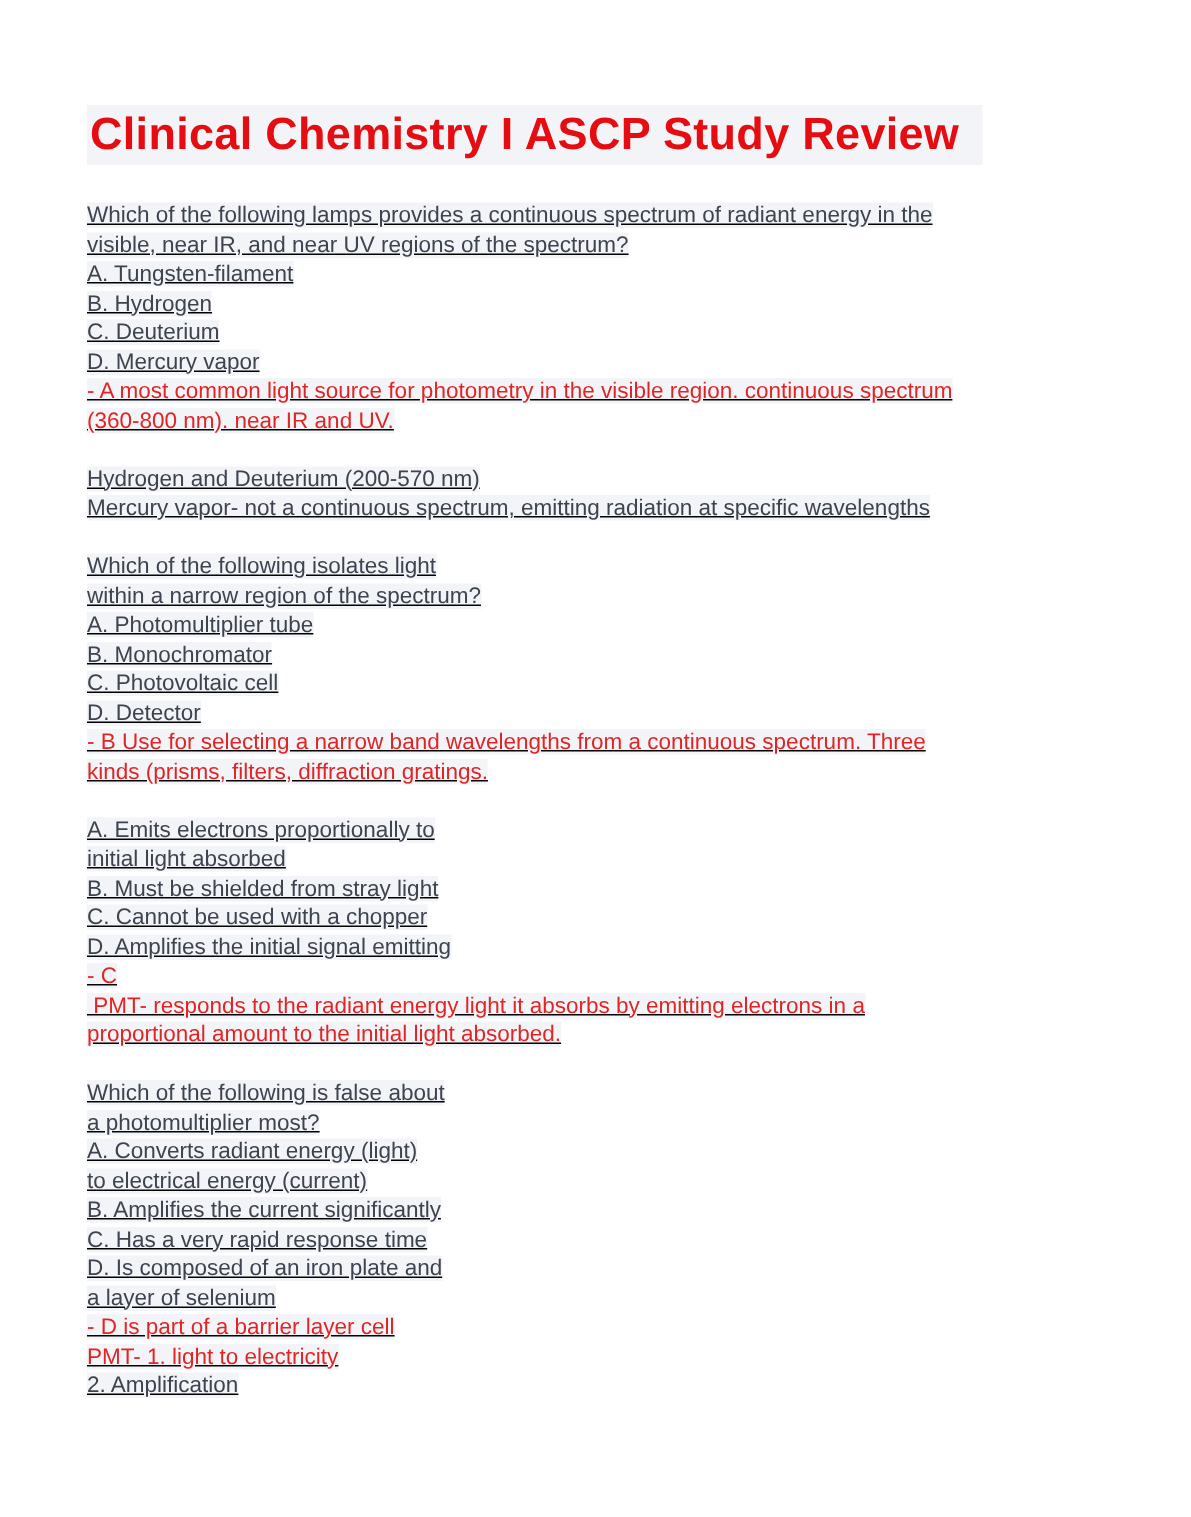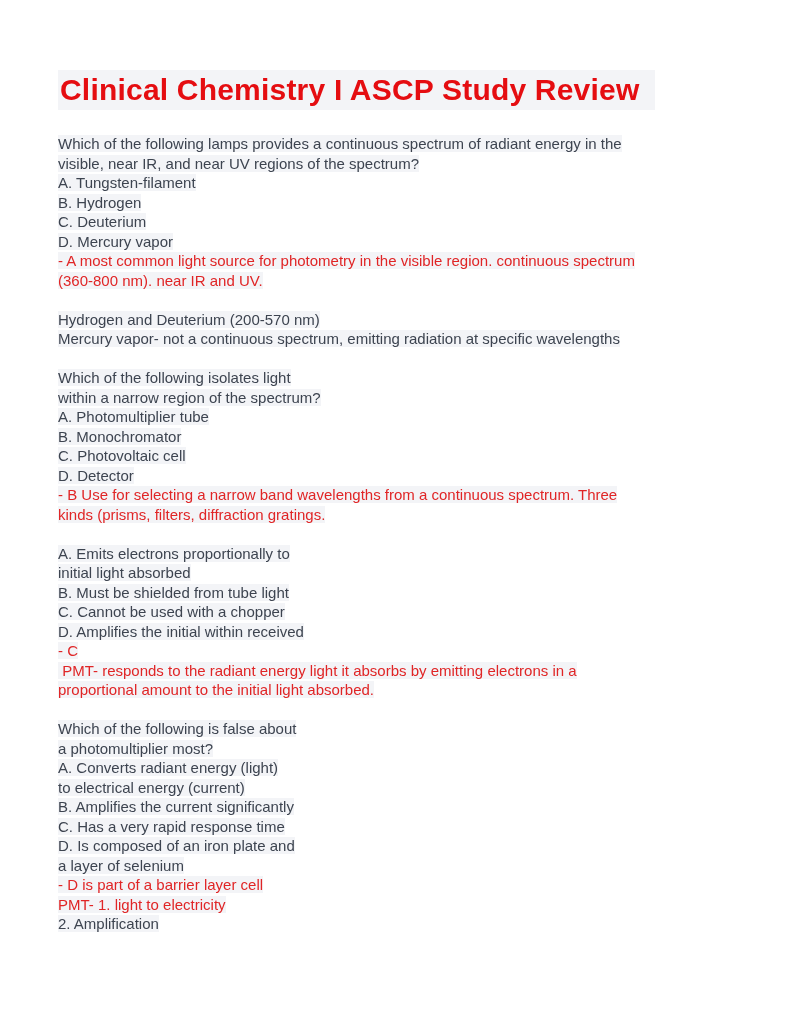--- a/index.html
+++ b/index.html
@@ -29,20 +29,21 @@
     font-weight: bold;
     letter-spacing: 0.2px;
     color: #e50d11;
     background: #f3f4f7;
     line-height: 40px;
     padding: 0 16px 0 2px;
     white-space: pre;
   }
   .block {
     margin: 0 0 19.5px 0;
+    text-decoration: underline;
   }
   .line {
     font-size: 15px;
     line-height: 19.5px;
     min-height: 19.5px;
     white-space: pre;
   }
   .line > span {
     background: #f3f4f7;
   }
@@ -77,23 +78,23 @@
         <div class="line c-body"><span>A. Photomultiplier tube</span></div>
         <div class="line c-body"><span>B. Monochromator</span></div>
         <div class="line c-body"><span>C. Photovoltaic cell</span></div>
         <div class="line c-body"><span>D. Detector</span></div>
         <div class="line c-red"><span>- B Use for selecting a narrow band wavelengths from a continuous spectrum. Three</span></div>
         <div class="line c-red"><span>kinds (prisms, filters, diffraction gratings.</span></div>
       </div>
       <div class="block">
         <div class="line c-body"><span>A. Emits electrons proportionally to</span></div>
         <div class="line c-body"><span>initial light absorbed</span></div>
-        <div class="line c-body"><span>B. Must be shielded from tube light</span></div>
+        <div class="line c-body"><span>B. Must be shielded from stray light</span></div>
         <div class="line c-body"><span>C. Cannot be used with a chopper</span></div>
-        <div class="line c-body"><span>D. Amplifies the initial within received</span></div>
+        <div class="line c-body"><span>D. Amplifies the initial signal emitting</span></div>
         <div class="line c-red"><span>- C</span></div>
         <div class="line c-red"><span> PMT- responds to the radiant energy light it absorbs by emitting electrons in a</span></div>
         <div class="line c-red"><span>proportional amount to the initial light absorbed.</span></div>
       </div>
       <div class="block">
         <div class="line c-body"><span>Which of the following is false about</span></div>
         <div class="line c-body"><span>a photomultiplier most?</span></div>
         <div class="line c-body"><span>A. Converts radiant energy (light)</span></div>
         <div class="line c-body"><span>to electrical energy (current)</span></div>
         <div class="line c-body"><span>B. Amplifies the current significantly</span></div>

